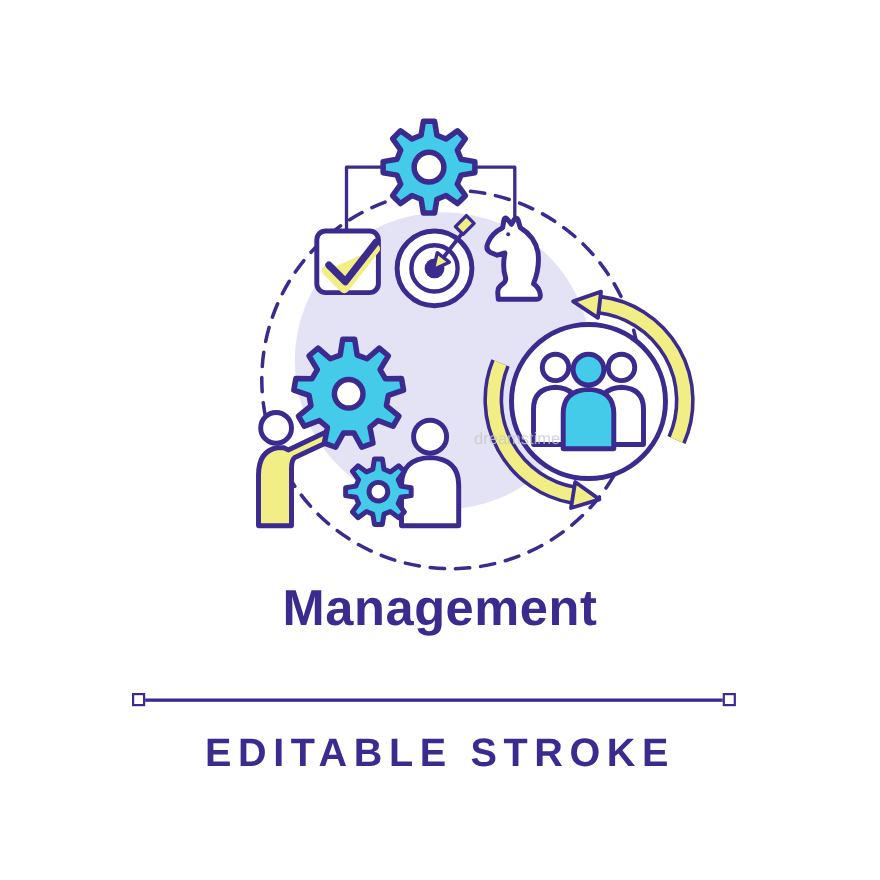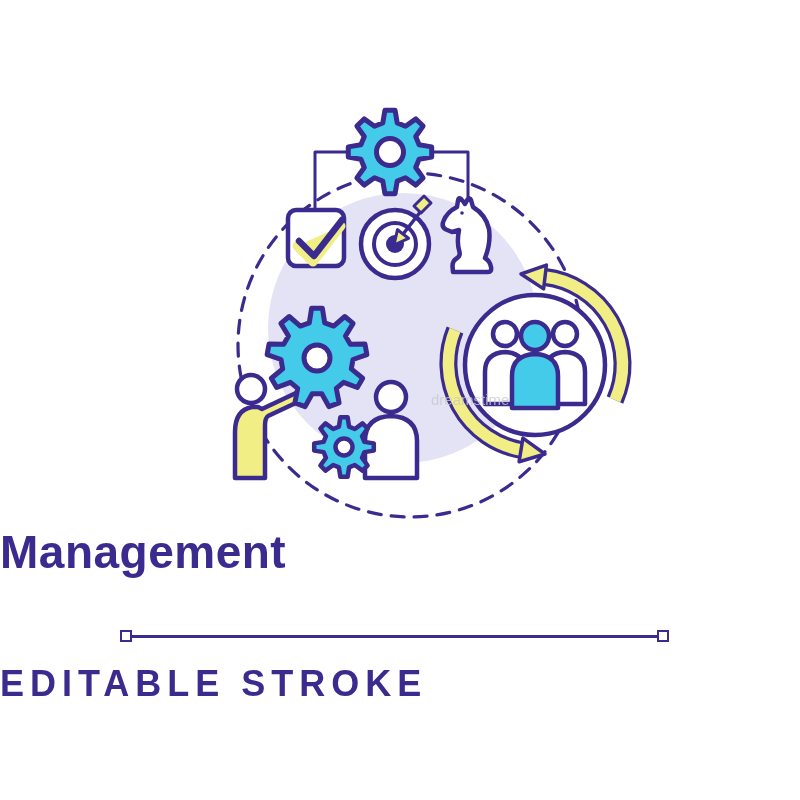--- a/index.html
+++ b/index.html
@@ -5,28 +5,28 @@
   html,body{margin:0;padding:0;background:#ffffff}
   body{width:800px;height:800px;position:relative;overflow:hidden;font-family:"Liberation Sans",sans-serif}
   .stage{position:absolute;inset:0;width:776px;height:800px}
   svg{position:absolute;left:0;top:0;display:block}
   .ol{stroke:var(--ink,#3b2b8e);stroke-linejoin:round;stroke-linecap:round}
   .fw{fill:#ffffff}
   .fc{fill:var(--cyan,#44cbea)}
   .fy{fill:var(--yellow,#f2ee86)}
   .fi{fill:var(--ink,#3b2b8e)}
   .fl{fill:var(--lavender,#e4e3f6)}
-  .title{position:absolute;top:527px;left:0;width:800px;text-align:left;
+  .title{position:absolute;top:527px;left:0;width:800px;text-align:center;
          color:var(--ink,#3b2b8e);font-weight:bold;font-size:46px;line-height:51px;letter-spacing:.5px}
   .divider{position:absolute;top:630px;left:0;width:800px;height:14px}
   .divider .bar{position:absolute;left:131px;width:530px;top:5px;height:3px;background:var(--ink,#3b2b8e)}
   .divider .sq{position:absolute;width:8px;height:8px;border:2.5px solid var(--ink,#3b2b8e);background:#fff;top:0}
   .divider .sq.left{left:120px}
   .divider .sq.right{left:657px}
-  .footer-label{position:absolute;top:663px;left:0;width:800px;text-align:left;
+  .footer-label{position:absolute;top:663px;left:0;width:800px;text-align:center;
                 color:var(--ink,#3b2b8e);font-weight:bold;font-size:36px;letter-spacing:6px}
   .watermark{position:absolute;left:431px;top:391px;color:#c9c9c9;font-size:15px;opacity:.8;pointer-events:none}
 </style>
 </head>
 <body>
 
 <div class="stage">
 
   <svg width="800" height="800" viewBox="0 0 800 800">
 

